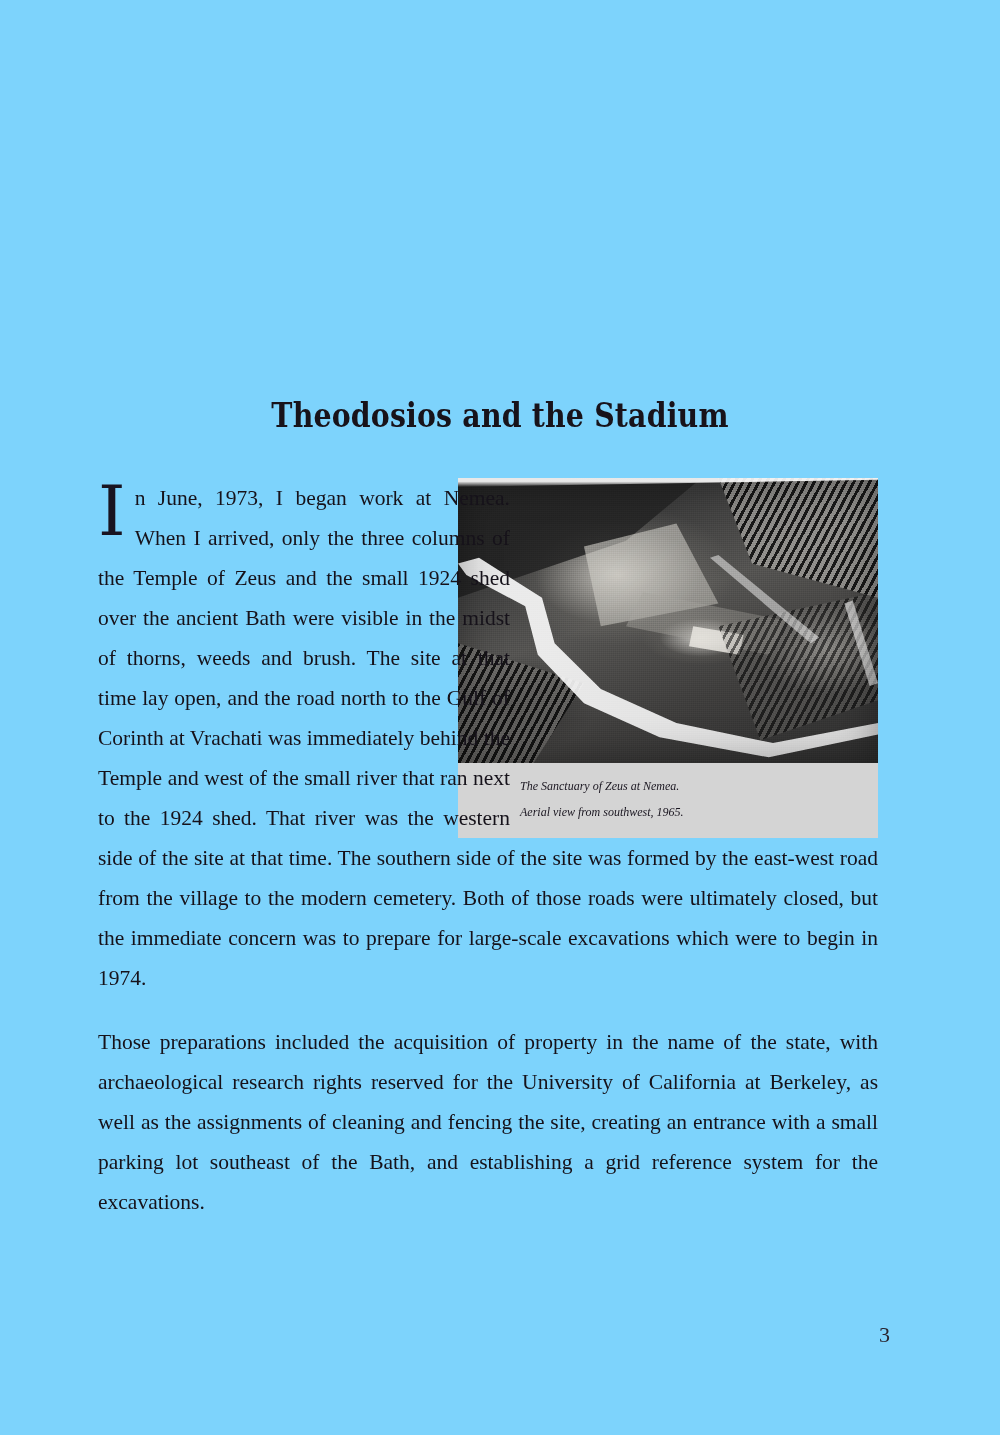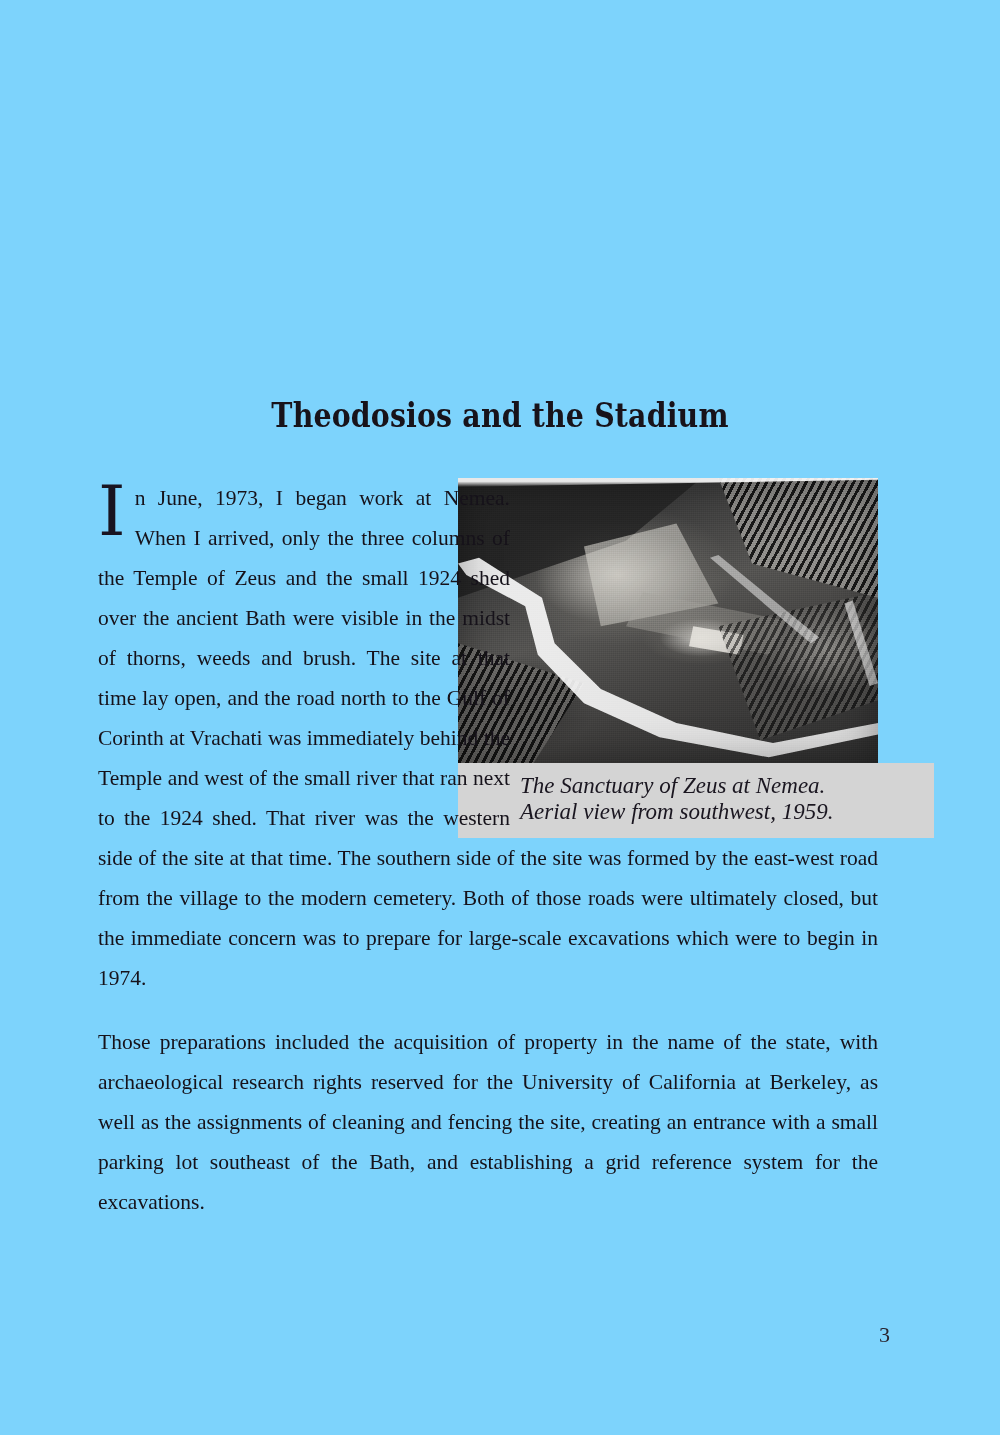--- a/index.html
+++ b/index.html
@@ -142,26 +142,26 @@
     box-shadow: inset 0 0 42px rgba(0,0,0,0.35);
   }
   .ph-topedge {
     top: 0; height: 9px; bottom: auto;
     background: linear-gradient(180deg, #ffffff 0%, #ffffff 38%, rgba(255,255,255,0) 100%);
     clip-path: polygon(0% 0%, 100% 0%, 100% 20%, 55% 55%, 12% 90%, 0% 100%);
     opacity: 0.9;
   }
 
   .caption {
-    width: 476px;
+    width: 420px;
     box-sizing: border-box;
     background: #d4d4d4;
     padding: 10px 0 13px 62px;
     font-style: italic;
-    font-size: 23px;
+    font-size: 12px;
     line-height: 26px;
     color: #1a1620;
     font-family: "Liberation Serif", "DejaVu Serif", serif;
   }
   .caption .cap-line { display: block; white-space: nowrap; }
 
   
   .body-text {
     position: absolute;
     left: 98px;
@@ -222,21 +222,21 @@
       <div class="layer ph-hatch-br"></div>
       <div class="layer ph-road-a"></div>
       <div class="layer ph-road-b"></div>
       <div class="layer ph-road-c"></div>
       <div class="layer ph-grain"></div>
       <div class="layer ph-vignette"></div>
       <div class="layer ph-topedge"></div>
     </div>
     <div class="caption">
       <span class="cap-line">The Sanctuary of Zeus at Nemea.</span>
-      <span class="cap-line">Aerial view from southwest, 1959.</span>
+      <span class="cap-line">Aerial view from southwest, 1965.</span>
     </div>
   </div>
 
   <div class="body-text">
     <div class="wrap-figure"></div>
     <p class="para"><span class="dropcap">I</span><span>n June, 1973, I began work at Nemea. When I arrived, only the three columns of the Temple of Zeus and the small 1924 shed over the ancient Bath were visible in the midst of thorns, weeds and brush. The site at that time lay open, and the road north to the Gulf of Corinth at Vrachati was immediately behind the Temple and west of the small river that ran next to the 1924 shed. That river was the western side of the site at that time. The southern side of the site was formed by the east-west road from the village to the modern cemetery. Both of those roads were ultimately closed, but the immediate concern was to prepare for large-scale excavations which were to begin in 1974.</span></p>
     <p class="para"><span>Those preparations included the acquisition of property in the name of the state, with archaeological research rights reserved for the University of California at Berkeley, as well as the assignments of cleaning and fencing the site, creating an entrance with a small parking lot southeast of the Bath, and establishing a grid reference system for the excavations.</span></p>
   </div>
 
   <div class="folio">3</div>

